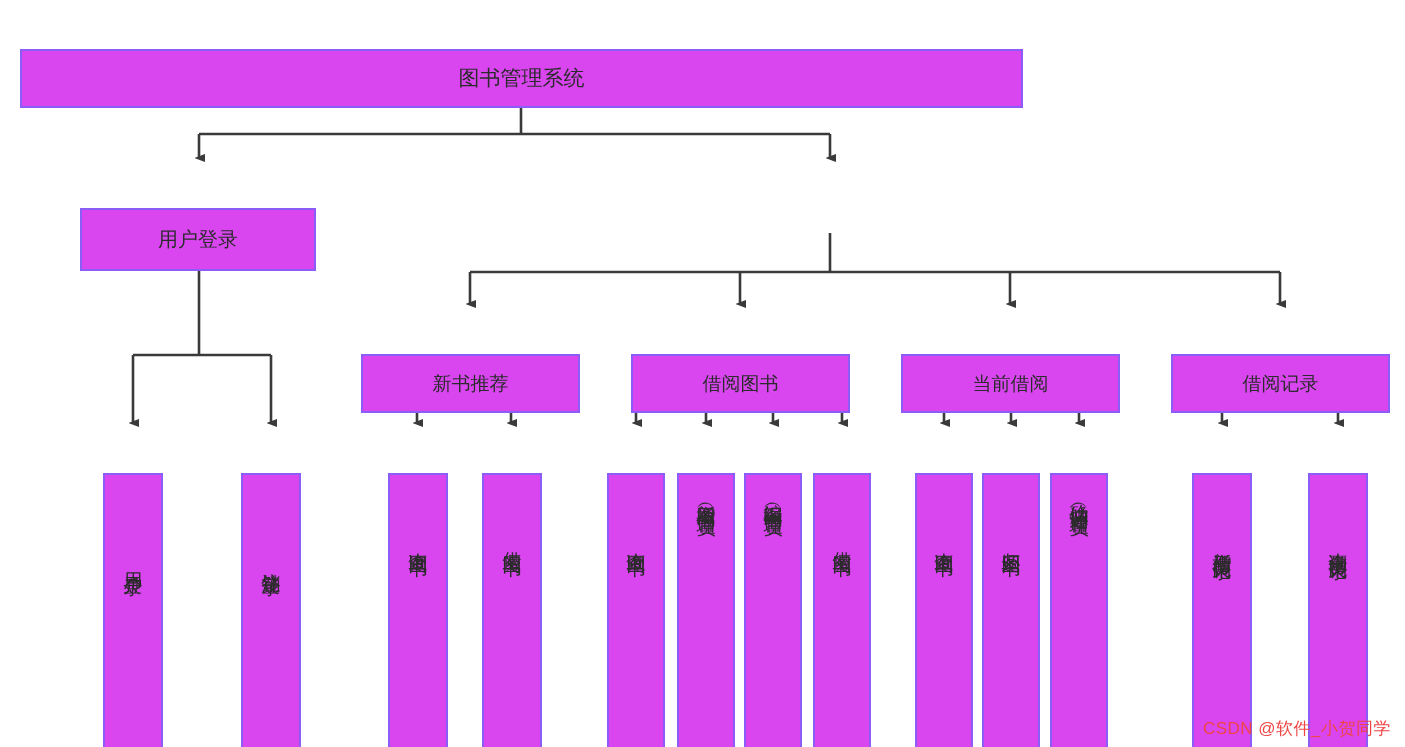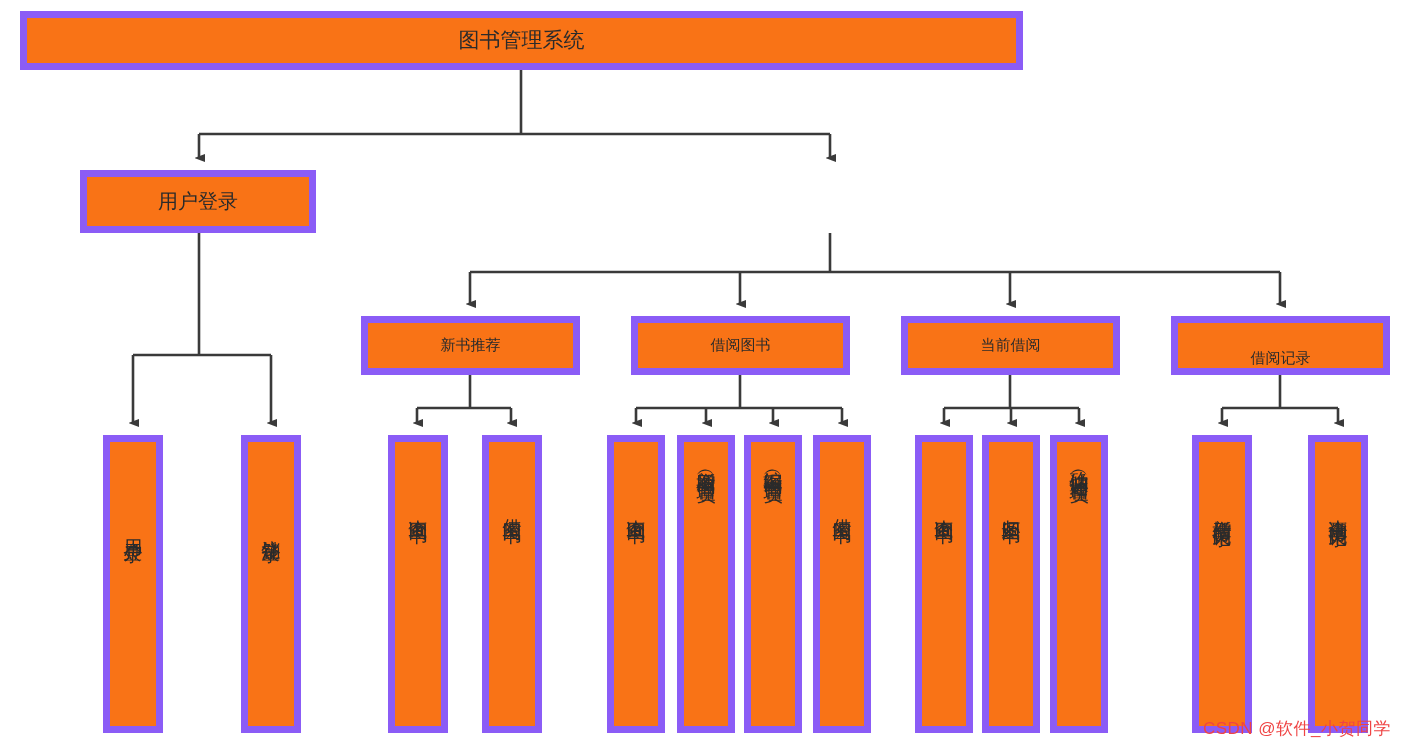--- a/index.html
+++ b/index.html
@@ -22,36 +22,37 @@
     position: absolute;
     left: 0;
     top: 0;
     width: 1405px;
     height: 747px;
     pointer-events: none;
   }
   .node {
     position: absolute;
     box-sizing: border-box;
-    background: #f97316;
-    border: 7px solid #8b5cf6;
+    background: #d946ef;
+    border: 2px solid #8b5cf6;
     display: flex;
     align-items: center;
     justify-content: center;
     color: #2b2b2b;
     line-height: 1.25;
+    margin-top: 38px;
   }
   .node.root {
     font-size: 21px;
   }
   .node.l2 {
     font-size: 20px;
   }
   .node.l3 {
-    font-size: 15px;
+    font-size: 19px;
   }
   .node.leaf {
     font-size: 19px;
     align-items: flex-start;
     justify-content: center;
     padding-top: 6px;
   }
   .node.leaf .vtext {
     writing-mode: vertical-rl;
     text-orientation: upright;
@@ -148,21 +149,21 @@
   </div>
 
   <div class="node l3" style="left:631px; top:316px; width:219px; height:59px;">
     <span>借阅图书</span>
   </div>
 
   <div class="node l3" style="left:901px; top:316px; width:219px; height:59px;">
     <span>当前借阅</span>
   </div>
 
-  <div class="node l3" style="left:1171px; top:316px; width:219px; height:59px;align-items:flex-end;">
+  <div class="node l3" style="left:1171px; top:316px; width:219px; height:59px;">
     <span>借阅记录</span>
   </div>
 
   <div class="node leaf midlow" style="left:103px; top:435px; width:60px; height:298px;">
     <span class="vtext">用户登录</span>
   </div>
 
   <div class="node leaf midlow" style="left:241px; top:435px; width:60px; height:298px;">
     <span class="vtext">注销登录</span>
   </div>

